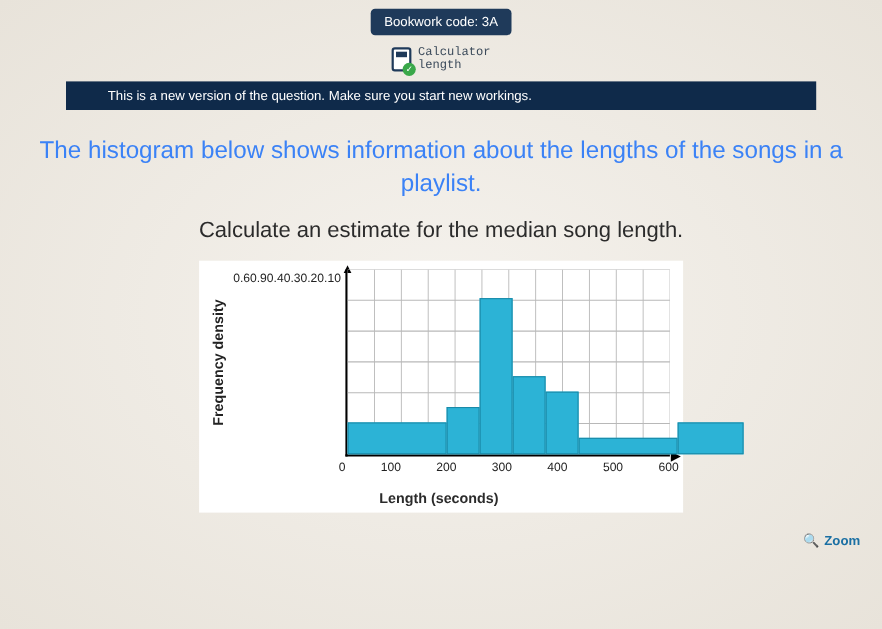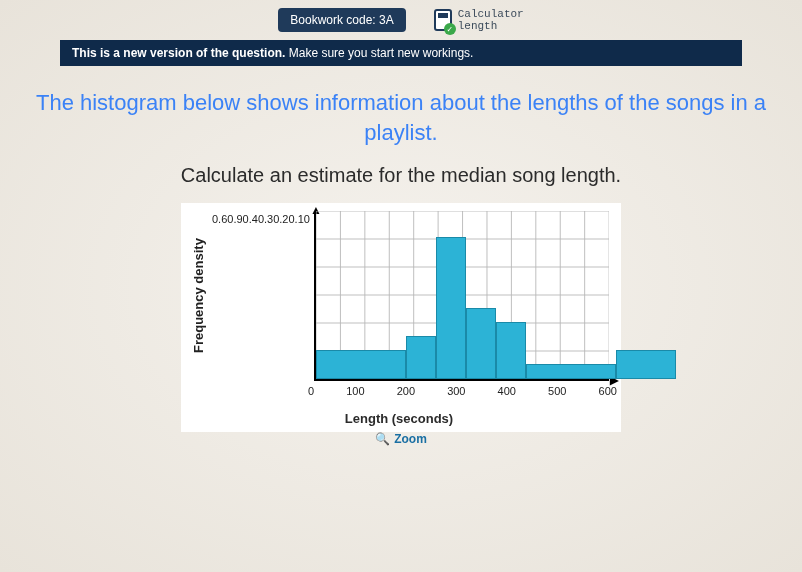--- a/index.html
+++ b/index.html
@@ -4,21 +4,21 @@
 <style>
   * { box-sizing: border-box; margin: 0; padding: 0; }
   body {
     width: 802px;
     height: 572px;
     font-family: Arial, Helvetica, sans-serif;
     background: radial-gradient(ellipse at center, #f5f2ed 0%, #e8e3da 100%);
     overflow: hidden;
     color: #2b2b2b;
   }
-  .top-row { display: flex; justify-content: center; align-items: center; gap: 28px; padding: 8px 0 4px; }
+  .top-row { display: flex; justify-content: center; align-items: center; gap: 10px; padding: 8px 0 4px; flex-direction: column; }
   .badge {
     background: #1f3a5a;
     color: #fff;
     font-size: 12px;
     padding: 5px 12px;
     border-radius: 4px;
   }
   .calc-wrap { display: flex; align-items: center; gap: 6px; font-family: Liberation Mono, monospace; }
   .calc-icon {
     width: 18px; height: 22px; border: 2px solid #1f3a5a; border-radius: 3px;
@@ -31,21 +31,21 @@
   .calc-icon::after {
     content: "✓"; position: absolute; right: -6px; bottom: -6px;
     background: #3aa84a; color: #fff; font-size: 9px; width: 12px; height: 12px;
     border-radius: 50%; display: flex; align-items: center; justify-content: center;
   }
   .calc-text { font-size: 11px; color: #3b4a5a; line-height: 1.1; }
   .banner {
     background: #0f2a4a; color: #fff; font-size: 12px;
     margin: 4px 60px 0; padding: 6px 12px;
   }
-  .banner b { font-weight: bold; }
+  .banner b { font-weight: normal; margin-left: 26px; }
   .content { text-align: center; padding: 22px 20px 0; }
   .q1 { font-size: 22px; color: #3b82f6; line-height: 1.35; margin-bottom: 14px; }
   .q2 { font-size: 20px; color: #2b2b2b; line-height: 1.35; margin-bottom: 14px; }
 
   .chart-wrap {
     width: 440px; margin: 0 auto; background: #fff; padding: 8px 12px 6px 8px;
     position: relative;
   }
   .chart-inner { display: flex; }
   .ylabel {
@@ -67,22 +67,22 @@
   .bar { position: absolute; bottom: 0; background: #2cb3d6; border: 1px solid #1a8aa8; }
   .arrow-y { position: absolute; left: -6px; top: -8px; font-size: 12px; color:#000; }
   .arrow-x { position: absolute; right: -10px; bottom: -8px; font-size: 12px; color:#000; }
   .xticks {
     position: absolute; left: 0; right: 0; bottom: -18px;
     display: flex; justify-content: space-between; font-size: 11px; color: #222;
     transform: translateX(-8px); width: calc(100% + 16px);
   }
   .xlabel { text-align: center; font-size: 13px; font-weight: bold; margin-top: 30px; }
   .zoom {
-    text-align: center; color: #1a6fa3; font-size: 12px; font-weight: bold;
-    cursor: pointer;
+    text-align: right; color: #1a6fa3; font-size: 12px; font-weight: bold;
+    margin-top: 18px; cursor: pointer;
   }
   .zoom .mag { font-size: 12px; margin-right: 4px; }
 </style>
 </head>
 <body>
 
 <div class="top-row">
   <div class="badge">Bookwork code: 3A</div>
   <div class="calc-wrap">
     <div class="calc-icon"></div>

